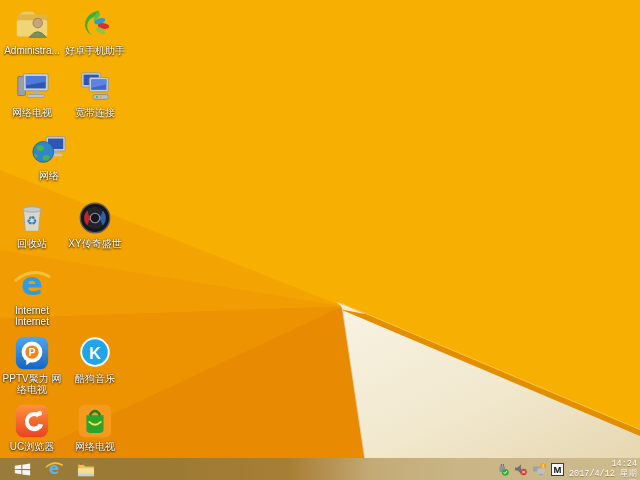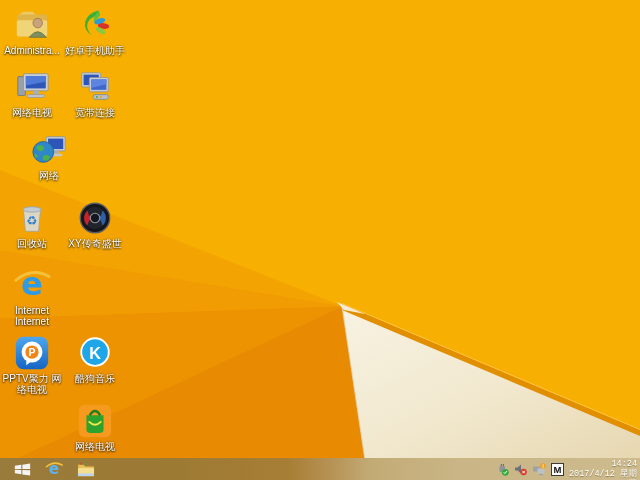--- a/index.html
+++ b/index.html
@@ -157,20 +157,34 @@
   </div>
 
   <div class="dicon" style="left:63px;top:334px">
     <svg viewBox="0 0 40 40">
       <circle cx="20" cy="19" r="14.5" fill="#1FA6E8" stroke="#fff" stroke-width="2"></circle>
       <text x="20" y="26" text-anchor="middle" font-size="17" font-weight="bold" fill="#fff">K</text>
     </svg>
     <div class="dlabel">酷狗音乐</div>
   </div>
 
+  <div class="dicon" style="left:0px;top:402px">
+    <svg viewBox="0 0 40 40">
+      <defs>
+        <linearGradient id="ucG" x1="0" y1="0" x2="0" y2="1">
+          <stop offset="0" stop-color="#FF9140"></stop>
+            <stop offset="1" stop-color="#E8441F"></stop>
+        </linearGradient>
+      </defs>
+      <rect x="3" y="3" width="34" height="34" rx="8" fill="url(#ucG)"></rect>
+      <path d="M29 13 a10 10 0 1 0 3 11 l-5 -1.2 a5.5 5.5 0 1 1 -1.6 -6.8 z" fill="#fff"></path>
+      <circle cx="28" cy="12" r="2.6" fill="#fff"></circle>
+    </svg>
+    <div class="dlabel">UC浏览器</div>
+  </div>
 
   <div class="dicon" style="left:63px;top:402px">
     <svg viewBox="0 0 40 40">
       <rect x="3" y="3" width="34" height="34" rx="6" fill="#F59A1E"></rect>
       <path d="M11 14 h18 v15 q0 3.5 -3.5 3.5 h-11 q-3.5 0 -3.5 -3.5 z" fill="#2DA32D"></path>
       <path d="M14.5 14 q5.5 -9 11 0" stroke="#1F7F1F" stroke-width="2.6" fill="none"></path>
       <path d="M14 21 q6 6 12 0" stroke="#F5E94A" stroke-width="2" fill="none" stroke-linecap="round"></path>
     </svg>
     <div class="dlabel">网络电视</div>
   </div>

